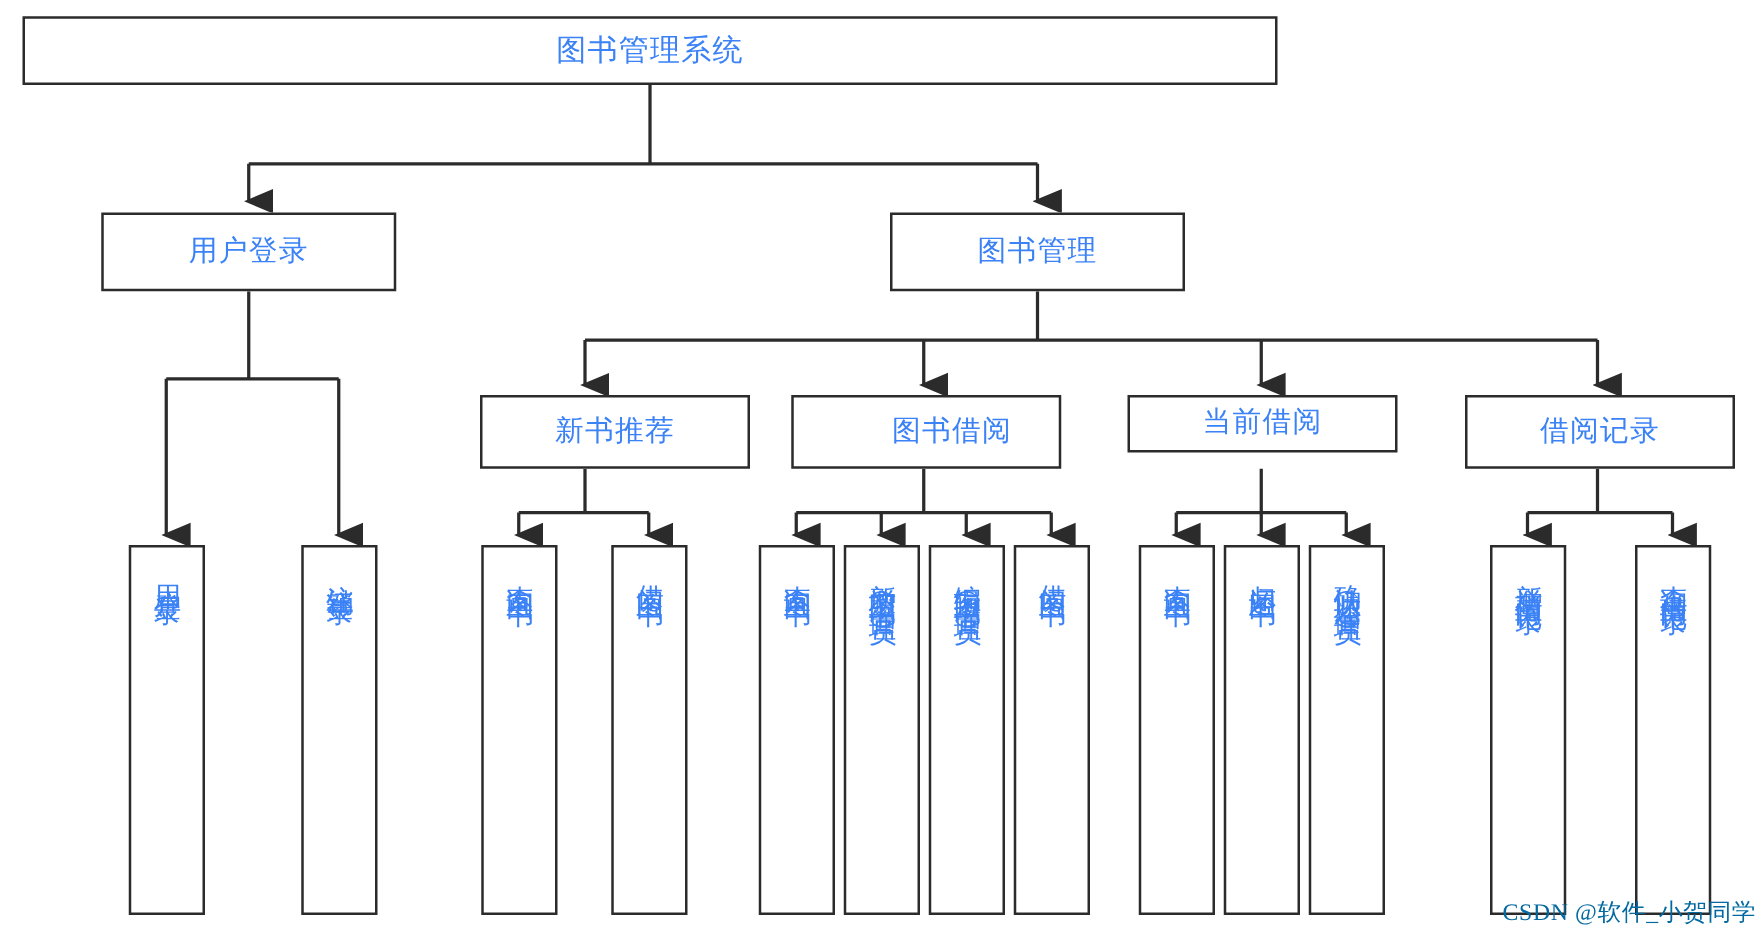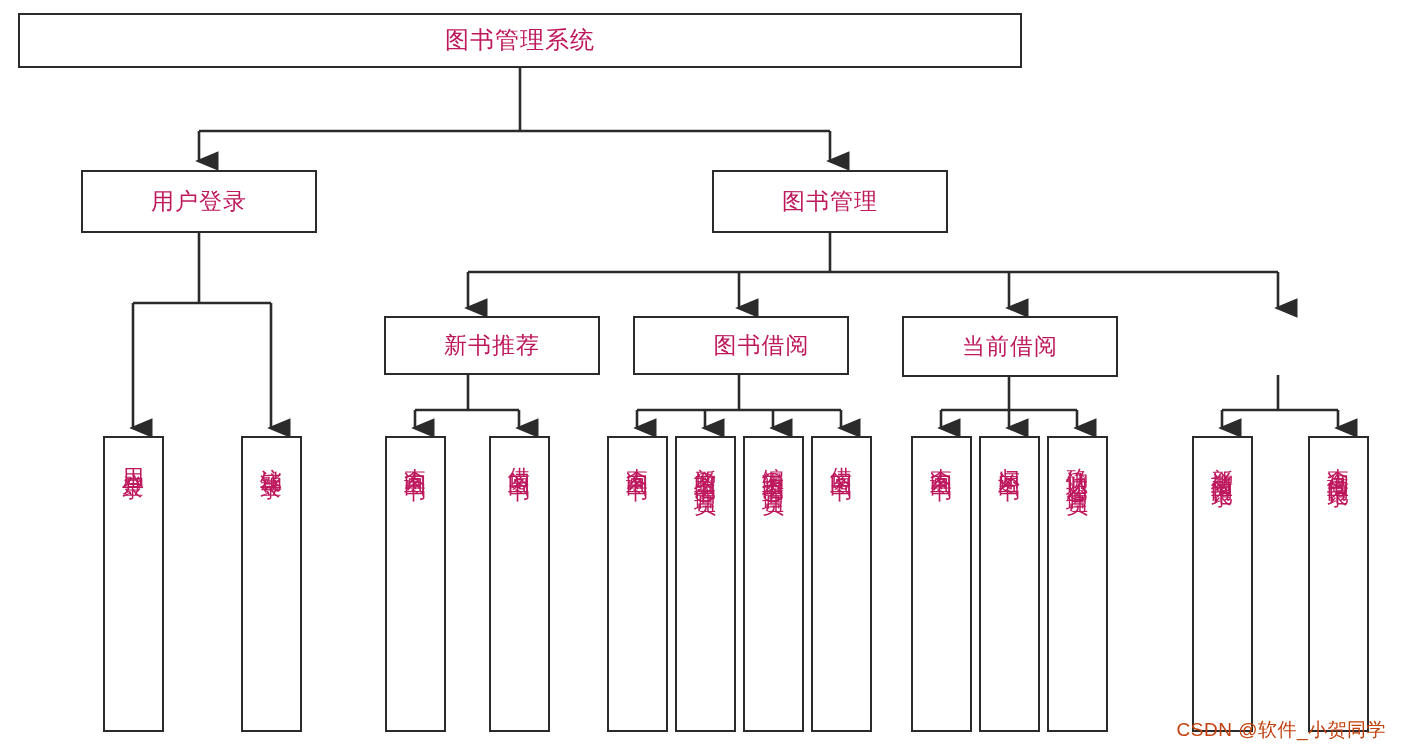--- a/index.html
+++ b/index.html
@@ -24,21 +24,21 @@
     pointer-events: none;
   }
   .node {
     position: absolute;
     box-sizing: border-box;
     border: 2px solid #2b2b2b;
     background: #ffffff;
     display: flex;
     align-items: center;
     justify-content: center;
-    color: #be185d;
+    color: #3b82f6;
   }
   .node.horiz {
     font-size: 23px;
     letter-spacing: 1px;
     line-height: 1.2;
   }
   .node.root {
     font-size: 24px;
   }
   .node.leaf {
@@ -49,27 +49,27 @@
   .vtext {
     writing-mode: vertical-rl;
     text-orientation: upright;
     letter-spacing: 4px;
     line-height: 1.05;
     white-space: nowrap;
     display: block;
   }
   .watermark {
     position: absolute;
-    right: 19px;
+    right: 0;
     bottom: 4px;
     font-size: 19px;
-    color: #c2410c;
+    color: #0369a1;
     letter-spacing: 0.5px;
     white-space: nowrap;
-    font-family: Liberation Sans, sans-serif;
+    font-family: Liberation Serif, serif;
   }
 </style>
 </head>
 <body>
 
 <div id="canvas">
 
   <svg id="connectors" viewBox="0 0 1405 747" xmlns="http://www.w3.org/2000/svg">
     <defs>
       <marker id="arrow" viewBox="0 0 12 12" refX="6" refY="10" markerWidth="9" markerHeight="9" orient="auto-start-reverse">
@@ -130,22 +130,25 @@
   <div class="node horiz" style="left:712px; top:170px; width:236px; height:63px;">
     <span>图书管理</span>
   </div>
 
   <div class="node horiz" style="left:384px; top:316px; width:216px; height:59px;">
     <span>新书推荐</span>
   </div>
   <div class="node horiz" style="left:633px; top:316px; width:216px; height:59px;padding-left:41px;">
     <span>图书借阅</span>
   </div>
-  <div class="node horiz" style="left:902px; top:316px; width:216px; height:61px;">
+  <div class="node horiz" style="left:902px; top:316px; width:216px; height:46px;">
     <span>当前借阅</span>
+  </div>
+  <div class="node horiz" style="left:1172px; top:316px; width:216px; height:59px;">
+    <span>借阅记录</span>
   </div>
 
   <div class="node leaf" style="left:103px; top:436px; width:61px; height:296px;">
     <span class="vtext">用户登录</span>
   </div>
   <div class="node leaf" style="left:241px; top:436px; width:61px; height:296px;">
     <span class="vtext">注销登录</span>
   </div>
 
   <div class="node leaf" style="left:385px; top:436px; width:61px; height:296px;">

